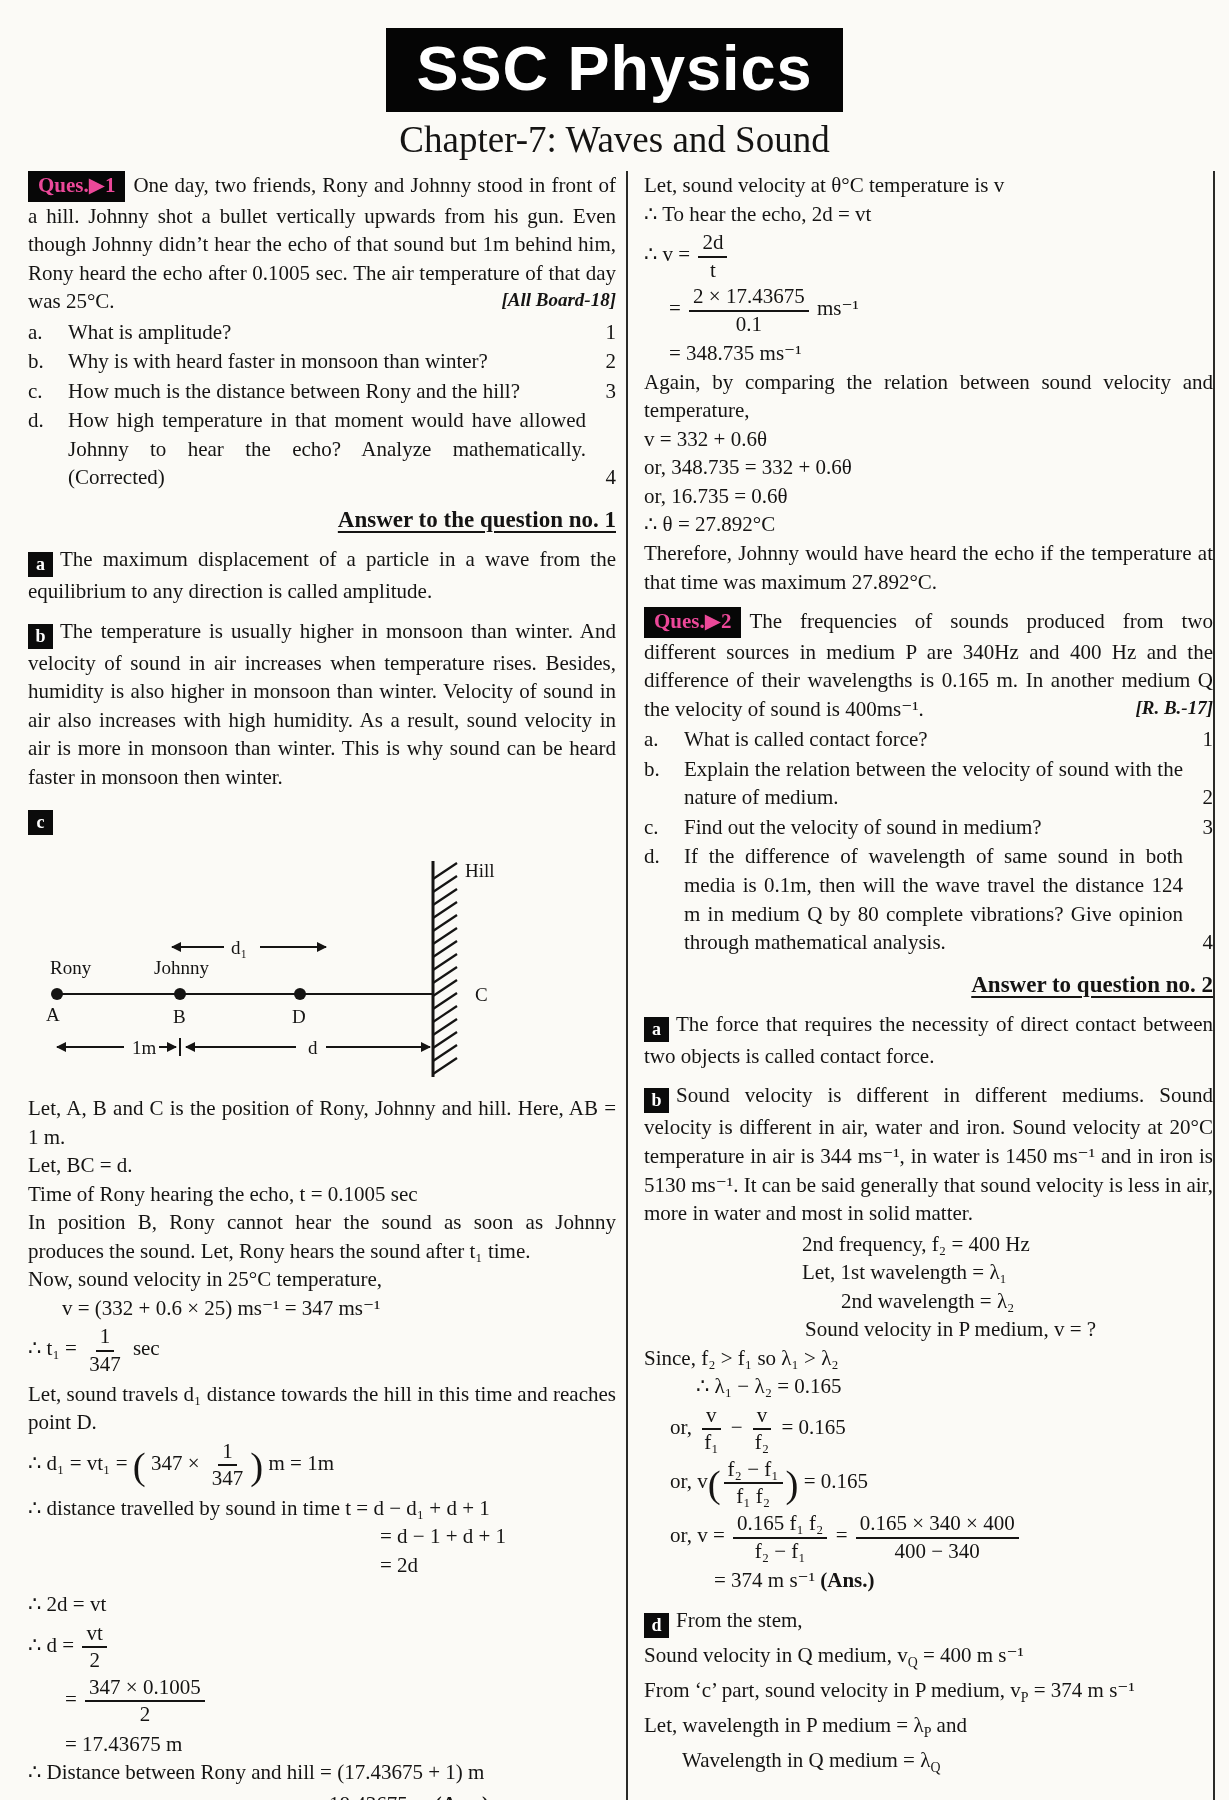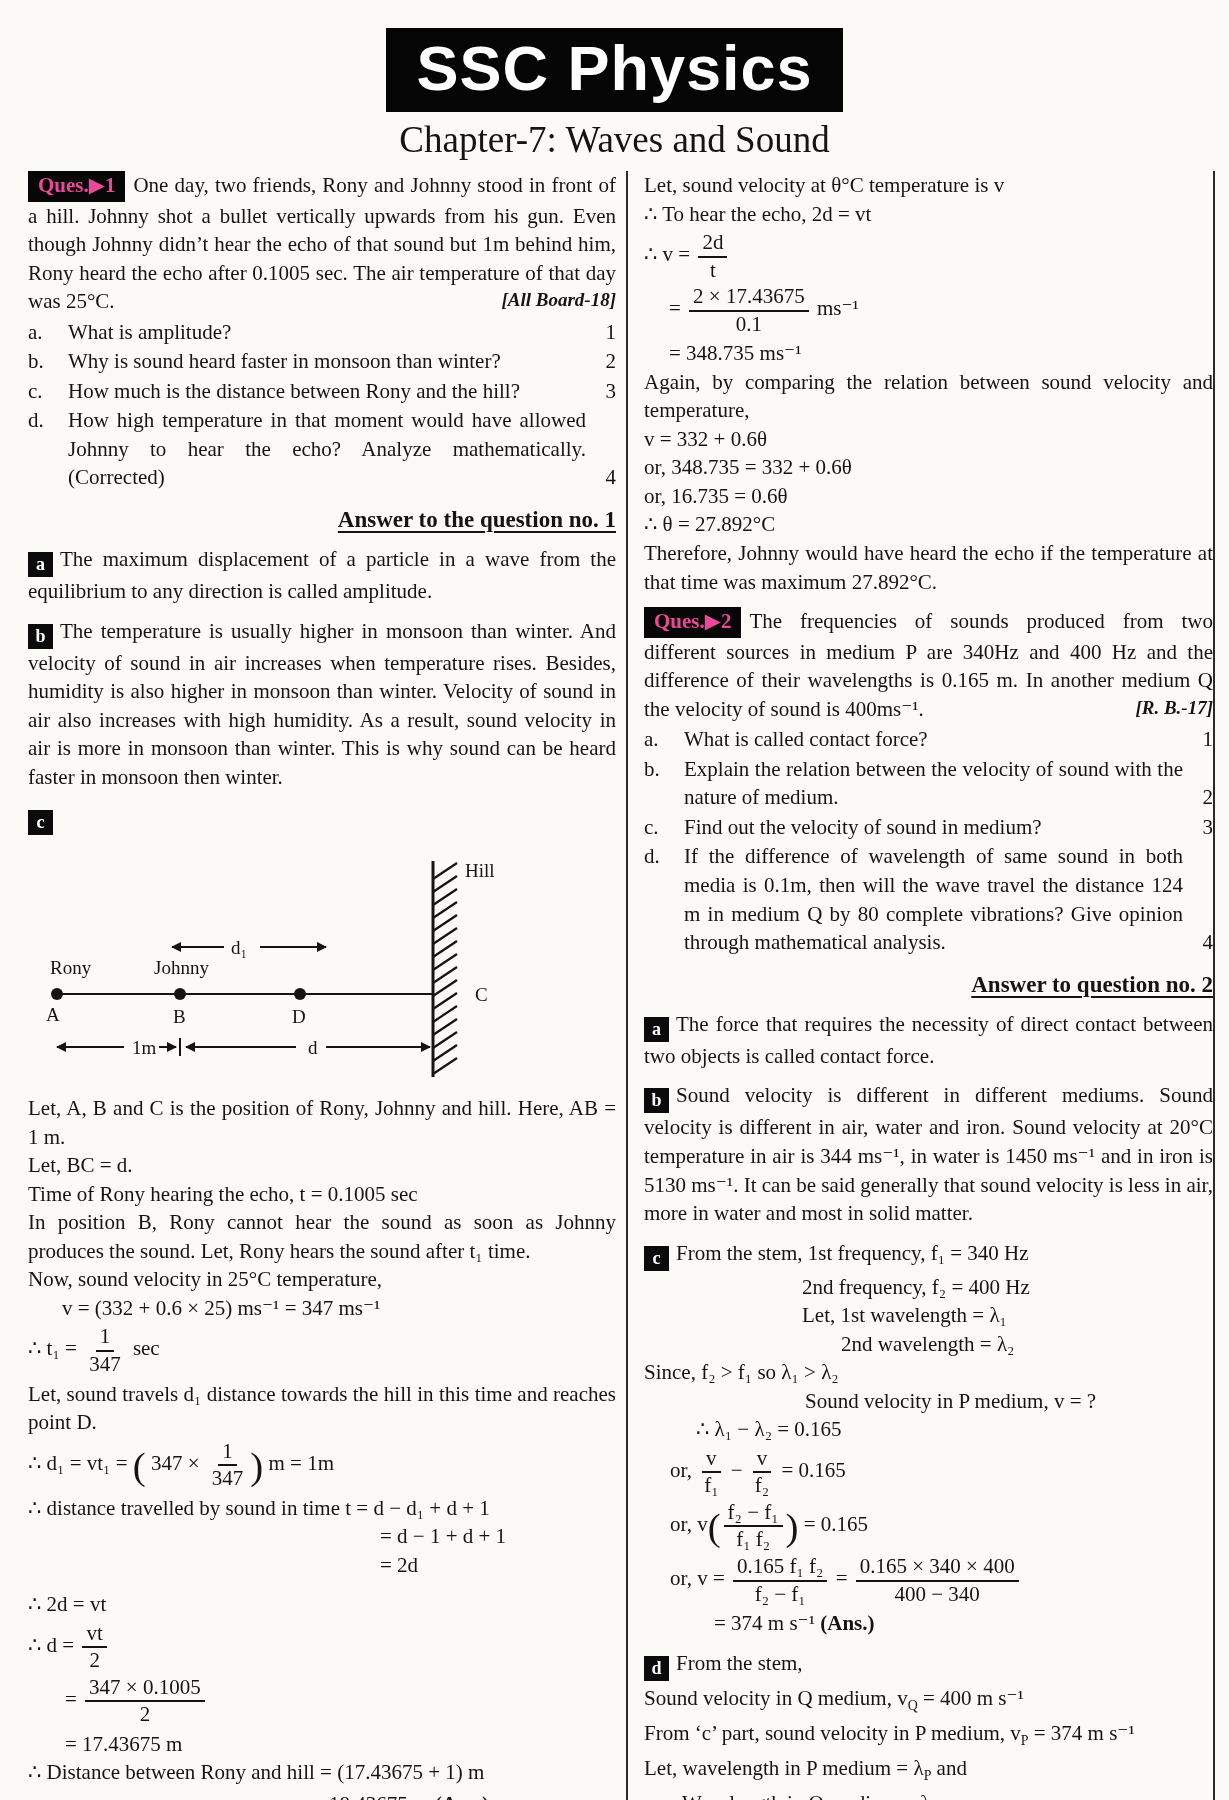--- a/index.html
+++ b/index.html
@@ -72,21 +72,21 @@
         <span class="src">[All Board-18]</span>
       </p>
 
       <div class="item">
         <span class="letter">a.</span>
         <span class="text">What is amplitude?</span>
         <span class="marks">1</span>
       </div>
       <div class="item">
         <span class="letter">b.</span>
-        <span class="text">Why is sound heard faster in monsoon than winter?</span>
+        <span class="text">Why is with heard faster in monsoon than winter?</span>
         <span class="marks">2</span>
       </div>
       <div class="item">
         <span class="letter">c.</span>
         <span class="text">How much is the distance between Rony and the hill?</span>
         <span class="marks">3</span>
       </div>
       <div class="item">
         <span class="letter">d.</span>
         <span class="text">How high temperature in that moment would have allowed Johnny to hear the echo? Analyze mathematically. (Corrected)</span>
@@ -251,28 +251,25 @@
       <div class="ans-heading">Answer to question no. 2</div>
 
       <p class="para just">
         <span class="abadge">a</span><span>The force that requires the necessity of direct contact between two objects is called contact force.</span>
       </p>
 
       <p class="para just gap-top">
         <span class="abadge">b</span><span>Sound velocity is different in different mediums. Sound velocity is different in air, water and iron. Sound velocity at 20°C temperature in air is 344 ms⁻¹, in water is 1450 ms⁻¹ and in iron is 5130 ms⁻¹. It can be said generally that sound velocity is less in air, more in water and most in solid matter.</span>
       </p>
 
-      <p class="para gap-top">
-        <span class="abadge">c</span><span>From the stem, 1st frequency, f₁ = 340 Hz</span>
-      </p>
       <p class="line i158">2nd frequency, f₂ = 400 Hz</p>
       <p class="line i158">Let, 1st wavelength = λ₁</p>
       <p class="line i197">2nd wavelength = λ₂</p>
+      <p class="line i161">Sound velocity in P medium, v = ?</p>
       <p class="line">Since, f₂ &gt; f₁ so λ₁ &gt; λ₂</p>
-      <p class="line i161">Sound velocity in P medium, v = ?</p>
       <p class="line i52">∴ λ₁ − λ₂ = 0.165</p>
       <p class="line math i26"><span>or, </span><span class="frac">
             <span class="num">v</span>
             <span class="den">f₁</span>
           </span><span> − </span><span class="frac">
             <span class="num">v</span>
             <span class="den">f₂</span>
           </span><span> = 0.165</span></p>
       <p class="line math i26"><span>or, v</span><span class="bigp">(</span><span class="frac">
             <span class="num">f₂ − f₁</span>

